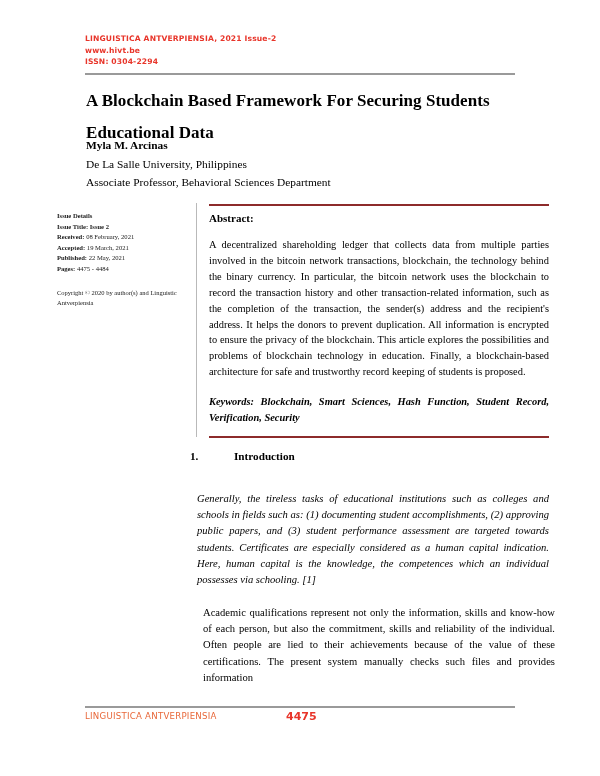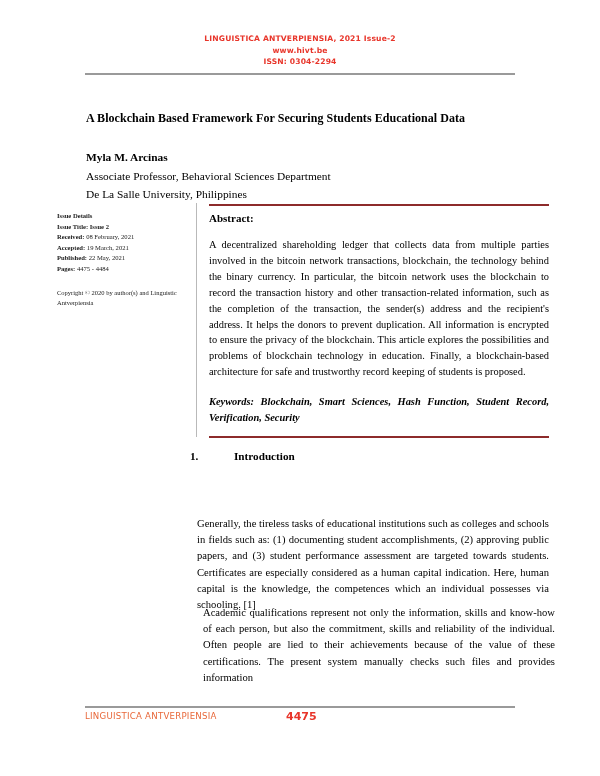--- a/index.html
+++ b/index.html
@@ -23,21 +23,21 @@
     height: 776px;
     background: #fff;
   }
 
   
   .masthead {
     position: absolute;
     left: 85px;
     top: 33px;
     width: 430px;
-    text-align: center;
+    text-align: left;
     font-family: "DejaVu Sans", "Liberation Sans", sans-serif;
     font-size: 7.6px;
     line-height: 11.5px;
     letter-spacing: 0.15px;
     color: #e8352a;
     font-weight: 600;
   }
   .masthead div { white-space: nowrap; }
 
   .rule-gray-top {
@@ -48,35 +48,34 @@
     height: 2px;
     background: #9a9a9a;
   }
 
   
   .title {
     position: absolute;
     left: 86px;
     top: 85px;
     width: 430px;
-    font-size: 12px;
-    line-height: 26px;
+    font-size: 17px;
+    line-height: 32px;
     font-weight: bold;
     letter-spacing: 0.05px;
-    margin-top: 20px;
   }
   .author-block {
     position: absolute;
     left: 86px;
     top: 136px;
     width: 430px;
     font-size: 11.4px;
     line-height: 18.5px;
   }
-  .author-name { font-weight: bold; margin-top: 12px; }
+  .author-name { font-weight: bold; }
   .author-line { font-weight: normal; }
 
   
   .sidebar {
     position: absolute;
     left: 57px;
     top: 211px;
     width: 126px;
     font-size: 6.6px;
     line-height: 10.6px;
@@ -155,21 +154,21 @@
   }
 
   .para {
     position: absolute;
     left: 197px;
     width: 352px;
     font-size: 10.6px;
     line-height: 16.2px;
     text-align: justify;
   }
-  .para.p1 { top: 516px; }
+  .para.p1 { top: 491px; font-style: italic; }
   .para.p2 { top: 605px; margin-left: 6px; }
 
   
   .rule-gray-bottom {
     position: absolute;
     left: 85px;
     top: 706px;
     width: 430px;
     height: 2px;
     background: #9a9a9a;
@@ -204,22 +203,22 @@
     <div>LINGUISTICA ANTVERPIENSIA, 2021 Issue-2</div>
     <div>www.hivt.be</div>
     <div>ISSN: 0304-2294</div>
   </div>
   <div class="rule-gray-top"></div>
 
   <div class="title">A Blockchain Based Framework For Securing Students Educational Data</div>
 
   <div class="author-block">
     <div class="author-name">Myla M. Arcinas</div>
+    <div class="author-line">De La Salle University, Philippines</div>
     <div class="author-line">Associate Professor, Behavioral Sciences Department</div>
-    <div class="author-line">De La Salle University, Philippines</div>
   </div>
 
   <div class="sidebar">
     <div class="meta-row lbl">Issue Details</div>
     <div class="meta-row">
       <span class="lbl">Issue Title:</span>
       <span class="lbl">Issue 2</span>
     </div>
     <div class="meta-row">
       <span class="lbl">Received:</span>

